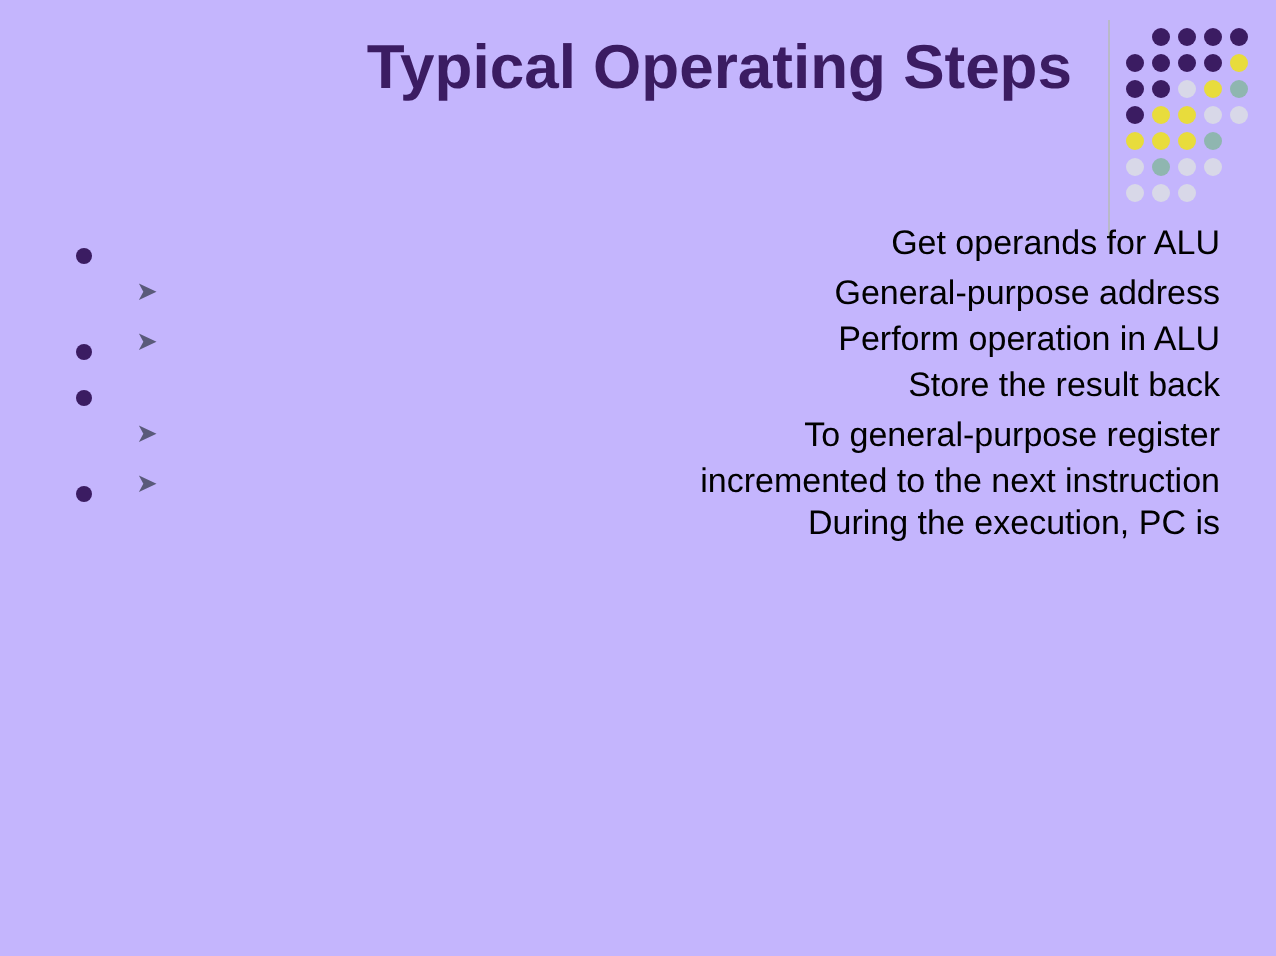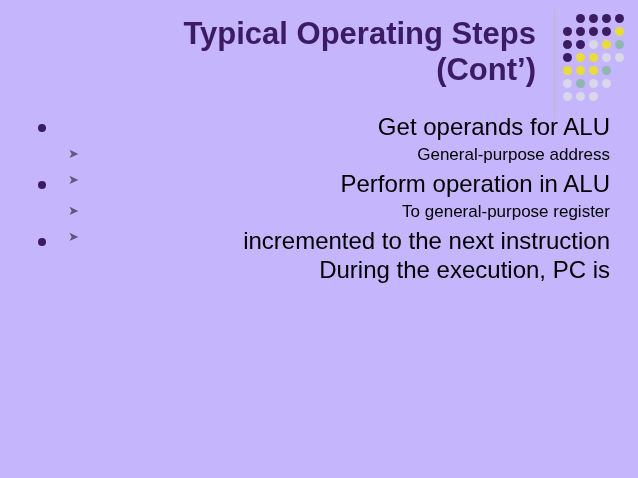--- a/index.html
+++ b/index.html
@@ -61,21 +61,21 @@
   
   .body {
     position: absolute;
     left: 30px;
     top: 112px;
     width: 580px;
   }
   .lvl1 {
     position: relative;
     padding-left: 32px;
-    font-size: 24px;
+    font-size: 17px;
     color: #000000;
     line-height: 1.22;
     margin-bottom: 2px;
   }
   .lvl1 .bullet {
     position: absolute;
     left: 8px;
     top: 12px;
     width: 8px;
     height: 8px;
@@ -102,21 +102,20 @@
     display: block;
   }
 </style>
 </head>
 <body>
 
 <div class="slide">
 
   <div class="title">
     <span class="title-line">Typical Operating Steps</span>
-    <span class="title-line">(Cont’)</span>
   </div>
 
   <div class="decor">
     <div class="decor-divider"></div>
 
     <div class="dot" style="left:22px; top:6px;  background:#3B1C62;"></div>
     <div class="dot" style="left:35px; top:6px;  background:#3B1C62;"></div>
     <div class="dot" style="left:48px; top:6px;  background:#3B1C62;"></div>
     <div class="dot" style="left:61px; top:6px;  background:#3B1C62;"></div>
 
@@ -167,20 +166,24 @@
 
     <div class="lvl2">
       <span class="bullet-arrow">➤</span>
     </div>
 
     <div class="lvl1">
       <span class="bullet"></span>
       <span>Perform operation in ALU</span>
     </div>
 
+    <div class="lvl1">
+      <span class="bullet"></span>
+      <span>Store the result back</span>
+    </div>
 
     <div class="lvl2">
       <span class="bullet-arrow">➤</span>
       <span>To general-purpose register</span>
     </div>
 
     <div class="lvl2">
       <span class="bullet-arrow">➤</span>
     </div>
 

